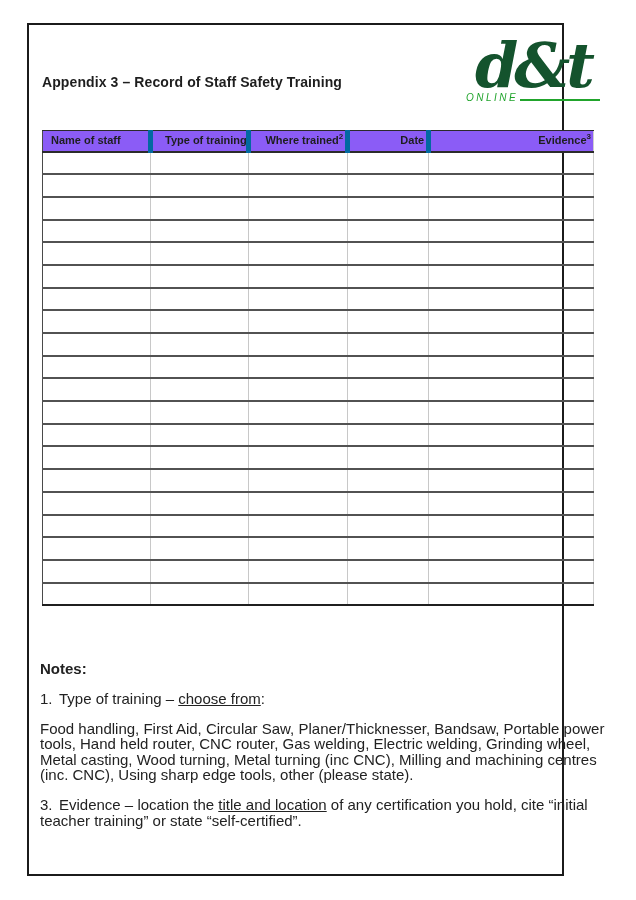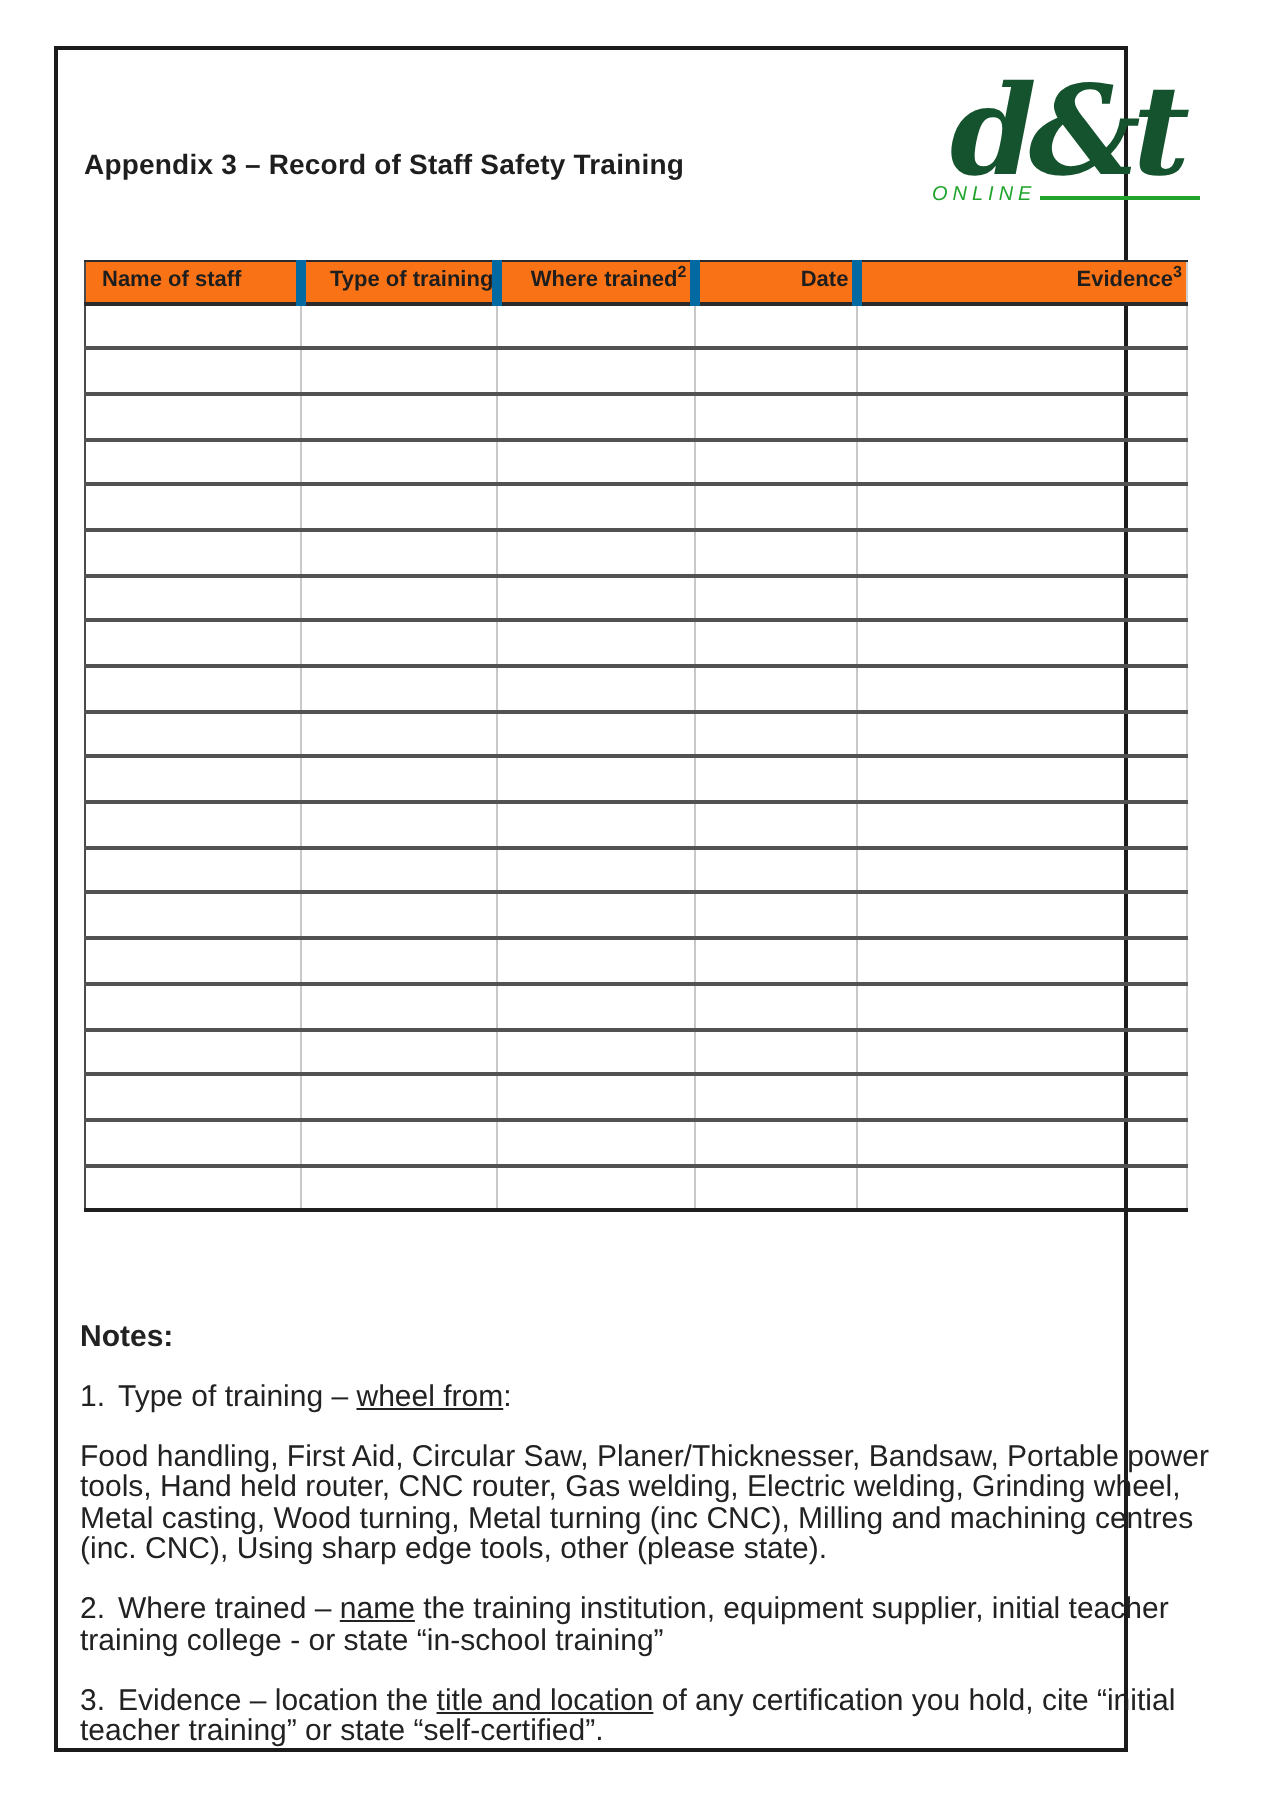--- a/index.html
+++ b/index.html
@@ -50,21 +50,21 @@
   
   table.training {
     position: absolute; left: 13px; top: 105px;
     width: 552px;
     border-collapse: collapse;
     table-layout: fixed;
     border-left: 1.5px solid #4a4a4a;
     border-right: 1.5px solid #cfcfcf;
   }
   table.training th {
-    background: #f97316;
+    background: #8b5cf6;
     font-size: 11px; font-weight: bold; text-align: left;
     height: 21px;
     padding: 2px 2px 3px 8px;
     border-top: 1.5px solid #2b2b2b;
     border-bottom: 2.5px solid #2b2b2b;
     white-space: nowrap; overflow: hidden;
   }
   table.training th:not(:first-child) { border-left: 5px solid #0369a1; text-align: right; }
   table.training th:nth-child(2) { padding-left: 12px; }
   table.training th:nth-child(3) { }
@@ -262,23 +262,22 @@
             <td></td>
             <td></td>
             <td></td>
           </tr>
         </tbody>
     </table>
 
     <div class="notes">
       <p class="notes-heading">Notes:</p>
 
-      <p class="note"><span class="note-number">1.</span><span>Type of training – </span><span class="u">wheel from</span><span>:</span></p>
+      <p class="note"><span class="note-number">1.</span><span>Type of training – </span><span class="u">choose from</span><span>:</span></p>
 
       <p class="para">Food handling, First Aid, Circular Saw, Planer/Thicknesser, Bandsaw, Portable power tools, Hand held router, CNC router, Gas welding, Electric welding, Grinding wheel, Metal casting, Wood turning, Metal turning (inc CNC), Milling and machining centres (inc. CNC), Using sharp edge tools, other (please state).</p>
 
-      <p class="note"><span class="note-number">2.</span><span>Where trained – </span><span class="u">name</span><span> the training institution, equipment supplier, initial teacher training college - or state “in-school training”</span></p>
 
       <p class="note"><span class="note-number">3.</span><span>Evidence – location the </span><span class="u">title and location</span><span> of any certification you hold, cite “initial teacher training” or state “self-certified”.</span></p>
     </div>
 
   </div>
 </div>
 
 </body></html>

